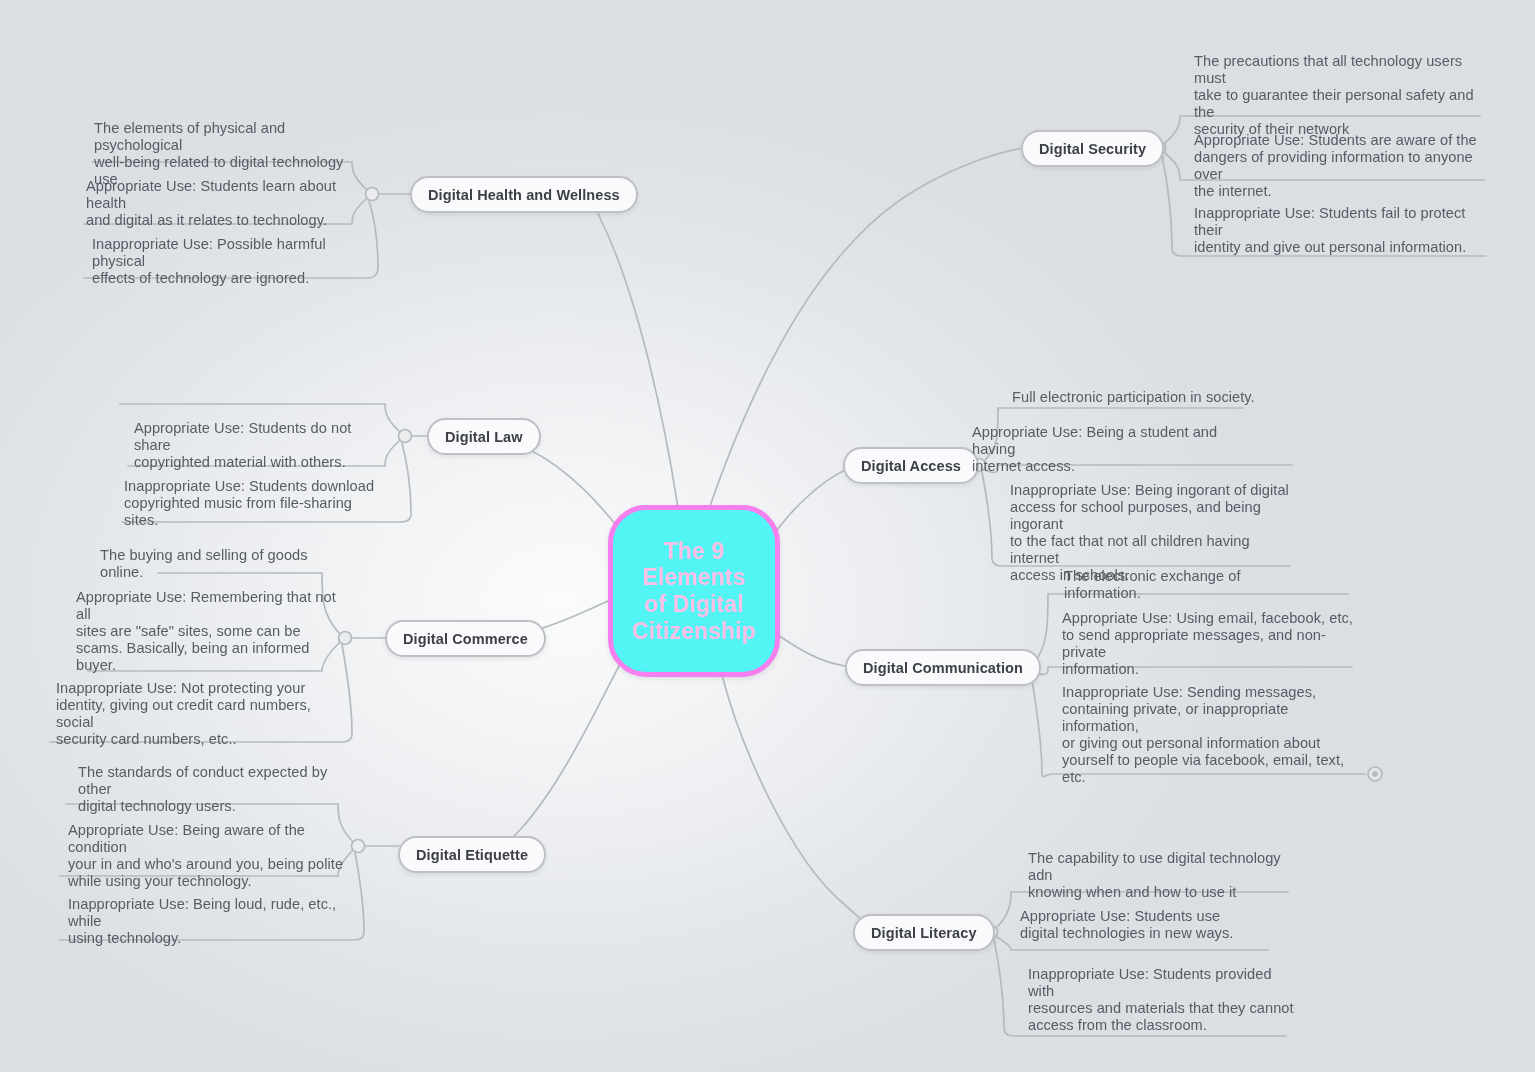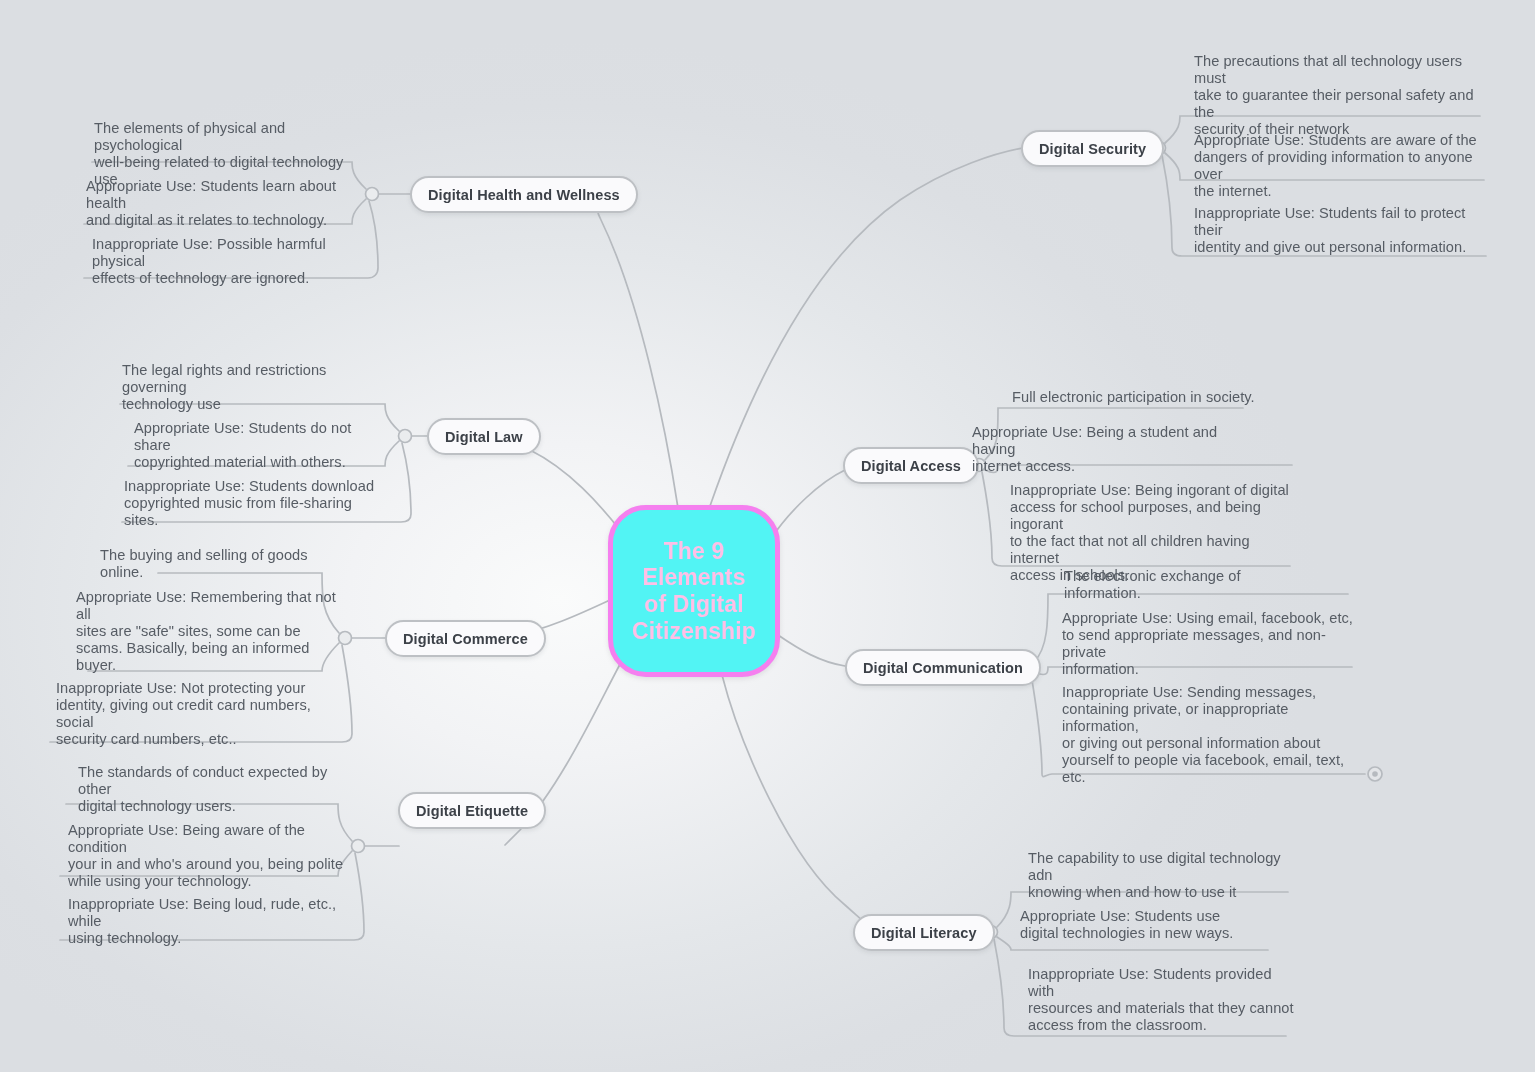--- a/index.html
+++ b/index.html
@@ -161,21 +161,21 @@
 
   <div class="branch" style="left:410px; top:176px;">
     <span class="blabel">Digital Health and Wellness</span>
   </div>
   <div class="branch" style="left:427px; top:418px;">
     <span class="blabel">Digital Law</span>
   </div>
   <div class="branch" style="left:385px; top:620px;">
     <span class="blabel">Digital Commerce</span>
   </div>
-  <div class="branch" style="left:398px; top:792px;">
+  <div class="branch" style="left:398px; top:836px;">
     <span class="blabel">Digital Etiquette</span>
   </div>
   <div class="branch" style="left:1021px; top:130px;">
     <span class="blabel">Digital Security</span>
   </div>
   <div class="branch" style="left:843px; top:447px;align-items:center;">
     <span class="blabel">Digital Access</span>
   </div>
   <div class="branch" style="left:845px; top:649px;">
     <span class="blabel">Digital Communication</span>
@@ -184,22 +184,20 @@
     <span class="blabel">Digital Literacy</span>
   </div>
 
   <div class="leaf left" style="left:94px; top:120px; width:270px;">The elements of physical and psychological
 well-being related to digital technology use</div>
   <div class="leaf left" style="left:86px; top:178px; width:278px;">Appropriate Use: Students learn about health
 and digital as it relates to technology.</div>
   <div class="leaf left" style="left:92px; top:236px; width:272px;">Inappropriate Use: Possible harmful physical
 effects of technology are ignored.</div>
 
-  <div class="leaf left" style="left:122px; top:362px; width:258px;">The legal rights and restrictions governing
-technology use</div>
   <div class="leaf left" style="left:134px; top:420px; width:250px;">Appropriate Use: Students do not share
 copyrighted material with others.</div>
   <div class="leaf left" style="left:124px; top:478px; width:260px;">Inappropriate Use: Students download
 copyrighted music from file-sharing sites.</div>
 
   <div class="leaf left" style="left:100px; top:547px; width:240px;">The buying and selling of goods online.</div>
   <div class="leaf left" style="left:76px; top:589px; width:262px;">Appropriate Use: Remembering that not all
 sites are "safe" sites, some can be
 scams. Basically, being an informed
 buyer.</div>

